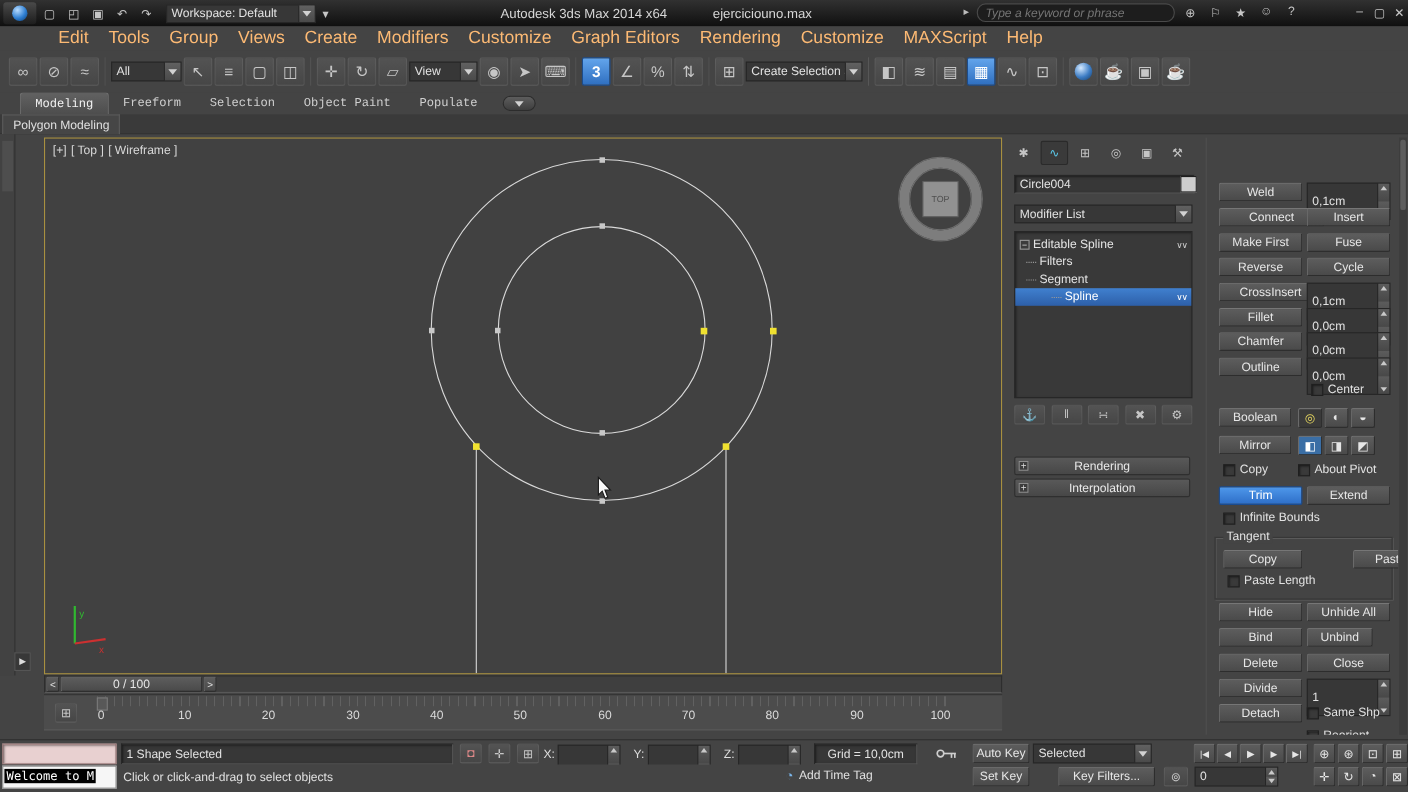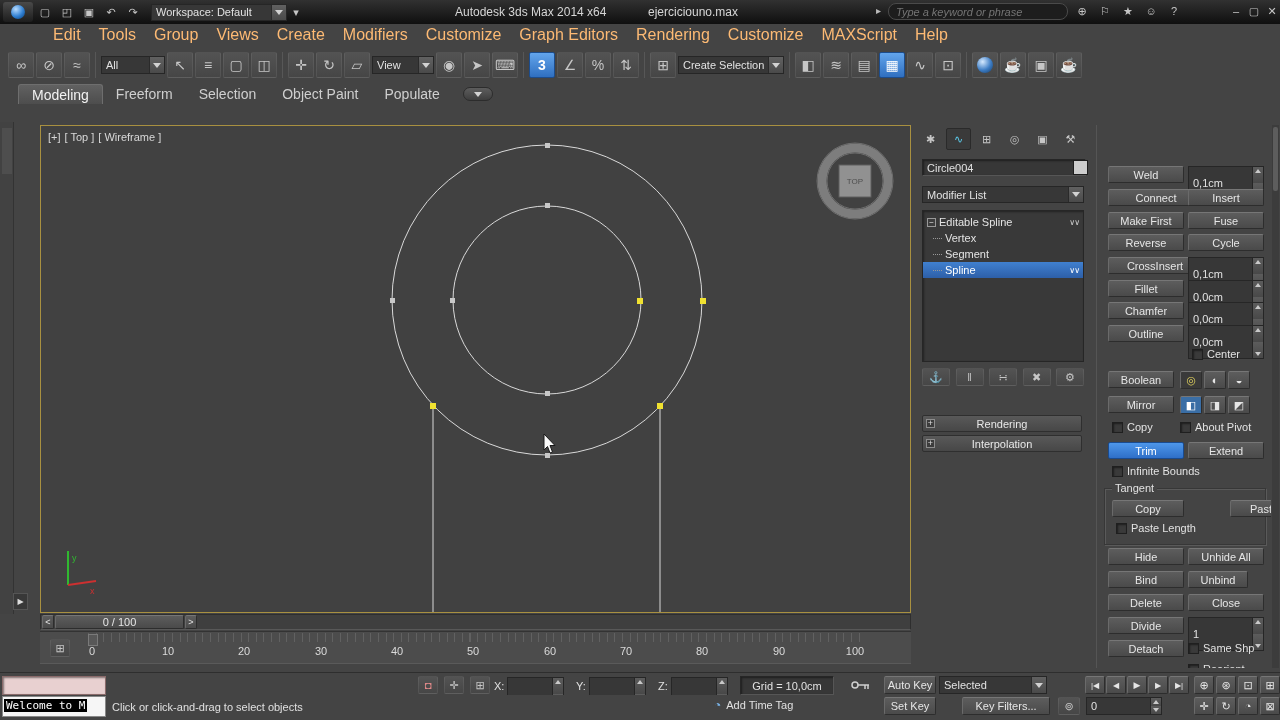--- a/index.html
+++ b/index.html
@@ -20,26 +20,26 @@
 .ck b{width:11px;height:11px;background:#3a3a3a;border:1px solid #1f1f1f;box-shadow:inset 1px 1px 2px rgba(0,0,0,.5);flex:none;}
 .ib{display:flex;align-items:center;justify-content:center;width:26px;height:26px;color:#c6c6c6;font-size:14px;border:1px solid rgba(255,255,255,.07);border-radius:2px;background:linear-gradient(#535353,#464646);flex:none;overflow:hidden;}
 .ib.on{background:linear-gradient(#63a5ec,#2f6fc0);color:#fff;border-color:#1c4c8c;}
 .ibs{width:20px;height:18px;font-size:11px;}
 .sep{width:1px;height:26px;background:#363636;border-right:1px solid #575757;margin:0 3px;flex:none;}
 .dd{display:flex;align-items:center;background:#373737;border:1px solid #262626;height:18px;flex:none;}
 .dd .t{flex:1;padding:0 4px;color:#e2e2e2;font-size:11px;white-space:nowrap;overflow:hidden;}
 .dd .b{width:15px;align-self:stretch;background:linear-gradient(#616161,#4a4a4a);border-left:1px solid #2a2a2a;display:flex;align-items:center;justify-content:center;flex:none;}
 .tri{width:0;height:0;border-left:4px solid transparent;border-right:4px solid transparent;border-top:5px solid #d2d2d2;}
 .mi{padding:0 9px;font-size:16px;color:#fdba74;height:22px;display:flex;align-items:center;}
-.rtab{padding:0 13px;height:20px;display:flex;align-items:center;color:#cfcfcf;font-size:14px;flex:none;}
+.rtab{padding:0 13px;height:20px;display:flex;align-items:center;color:#cfcfcf;font-size:11px;flex:none;font-family:Liberation Mono, monospace;}
 .rtab.on{background:linear-gradient(#616161,#4d4d4d);border:1px solid #6e6e6e;border-bottom:none;border-radius:3px 3px 0 0;color:#f2f2f2;}
 .roll{position:absolute;height:17px;background:linear-gradient(#595959,#474747);border:1px solid #2f2f2f;border-radius:2px;display:flex;align-items:center;justify-content:center;color:#e8e8e8;font-size:11px;}
 .roll .p{position:absolute;left:3px;top:3px;width:9px;height:9px;background:#3c3c3c;border:1px solid #8d8d8d;color:#ddd;font-size:9px;line-height:7px;text-align:center;}
 .stkrow{height:16px;display:flex;align-items:center;color:#e4e4e4;font-size:11px;position:relative;}
-.stkrow.sel{background:linear-gradient(#4080cf,#2d5fa8);color:#fff;}
+.stkrow.sel{background:linear-gradient(#4080cf,#2d5fa8);color:#fff;padding-left:23px;}
 .dot{width:9px;border-top:1px dotted #999;margin:0 3px 0 10px;flex:none;}
 .vv{margin-left:auto;margin-right:4px;font-size:8px;color:#cfcfcf;letter-spacing:-1px;}
 .tick{position:absolute;top:13px;width:24px;text-align:center;font-size:11px;color:#dadada;}
 .sphere{width:16px;height:16px;border-radius:50%;background:radial-gradient(circle at 35% 30%,#d4e9ff,#3c7cc4 55%,#163a62);}
 .grp{position:absolute;border:1px solid #373737;box-shadow:inset 1px 1px 0 #5a5a5a, 1px 1px 0 #5a5a5a;}
 </style>
 </head>
 <body>
 
 <div id="root">
@@ -154,20 +154,23 @@
 
   <div class="a f" style="left:0;top:84px;width:1280px;height:20px;background:#444;padding-left:18px;">
     <span class="rtab on">Modeling</span>
     <span class="rtab">Freeform</span>
     <span class="rtab">Selection</span>
     <span class="rtab">Object Paint</span>
     <span class="rtab">Populate</span>
     <span class="f" style="margin-left:10px;width:30px;height:14px;border-radius:7px;background:linear-gradient(#5d5d5d,#3e3e3e);border:1px solid #2c2c2c;justify-content:center;">
       <span class="tri"></span>
     </span>
+  </div>
+  <div class="a" style="left:0;top:104px;width:1280px;height:18px;background:#3a3a3a;border-bottom:1px solid #333;">
+    <span class="a f" style="left:2px;top:0;height:18px;padding:0 9px;background:#464646;border:1px solid #5b5b5b;border-bottom:none;font-size:11px;color:#e0e0e0;">Polygon Modeling</span>
   </div>
 
   <div class="a" style="left:0;top:122px;width:14px;height:492px;background:#424242;border-right:1px solid #333;"></div>
   <div class="a" style="left:2px;top:128px;width:10px;height:46px;background:#4e4e4e;"></div>
   <div class="a f" style="left:13px;top:593px;width:15px;height:17px;background:#383838;border:1px solid #555;justify-content:center;color:#ddd;font-size:8px;">
     <span>▶</span>
   </div>
 
   <div class="a" style="left:40px;top:125px;width:871px;height:488px;background:#414141;border:1px solid #a89040;">
     <svg width="869" height="486" viewBox="0 0 869 486" style="position:absolute;left:0;top:0;">
@@ -252,21 +255,21 @@
   </span>
 
   <div class="a" style="left:922px;top:210px;width:162px;height:152px;background:#393939;border:1px solid #262626;box-shadow:inset 1px 1px 2px rgba(0,0,0,.4);padding-top:3px;">
     <div class="stkrow">
       <span style="width:9px;height:9px;border:1px solid #999;background:#3c3c3c;font-size:8px;line-height:7px;text-align:center;margin:0 3px 0 4px;flex:none;">−</span>
       <span>Editable Spline</span>
       <span class="vv">∨∨</span>
     </div>
     <div class="stkrow">
       <span class="dot"></span>
-      <span>Vertex</span>
+      <span>Filters</span>
     </div>
     <div class="stkrow">
       <span class="dot"></span>
       <span>Segment</span>
     </div>
     <div class="stkrow sel">
       <span class="dot"></span>
       <span>Spline</span>
       <span class="vv" style="color:#fff;">∨∨</span>
     </div>
@@ -395,20 +398,21 @@
         <span>Same Shp</span>
       </span>
     <span class="ck" style="left:88px;top:538px;">
         <b></b>
         <span>Reorient</span>
       </span>
   </div>
 
   <div class="a" style="left:0;top:672px;width:1280px;height:23px;background:#444;border-top:1px solid #2e2e2e;">
     <span class="fld" style="left:2px;top:3px;width:104px;height:19px;background:#e8d0d0;border-color:#8a6a6a;"></span>
+    <span class="fld" style="left:110px;top:3px;width:302px;height:19px;">1 Shape Selected</span>
     <span class="ib ibs" style="position:absolute;left:418px;top:3px;color:#d88;">◘</span>
     <span class="ib ibs" style="position:absolute;left:444px;top:3px;">✛</span>
     <span class="ib ibs" style="position:absolute;left:470px;top:3px;">⊞</span>
     <span class="a" style="left:494px;top:7px;color:#e0e0e0;">X:</span>
     <span class="spn" style="left:507px;top:4px;width:57px;">
         <span class="v"></span>
         <span class="ar">
           <i class="u"></i>
           <i class="d"></i>
         </span>

